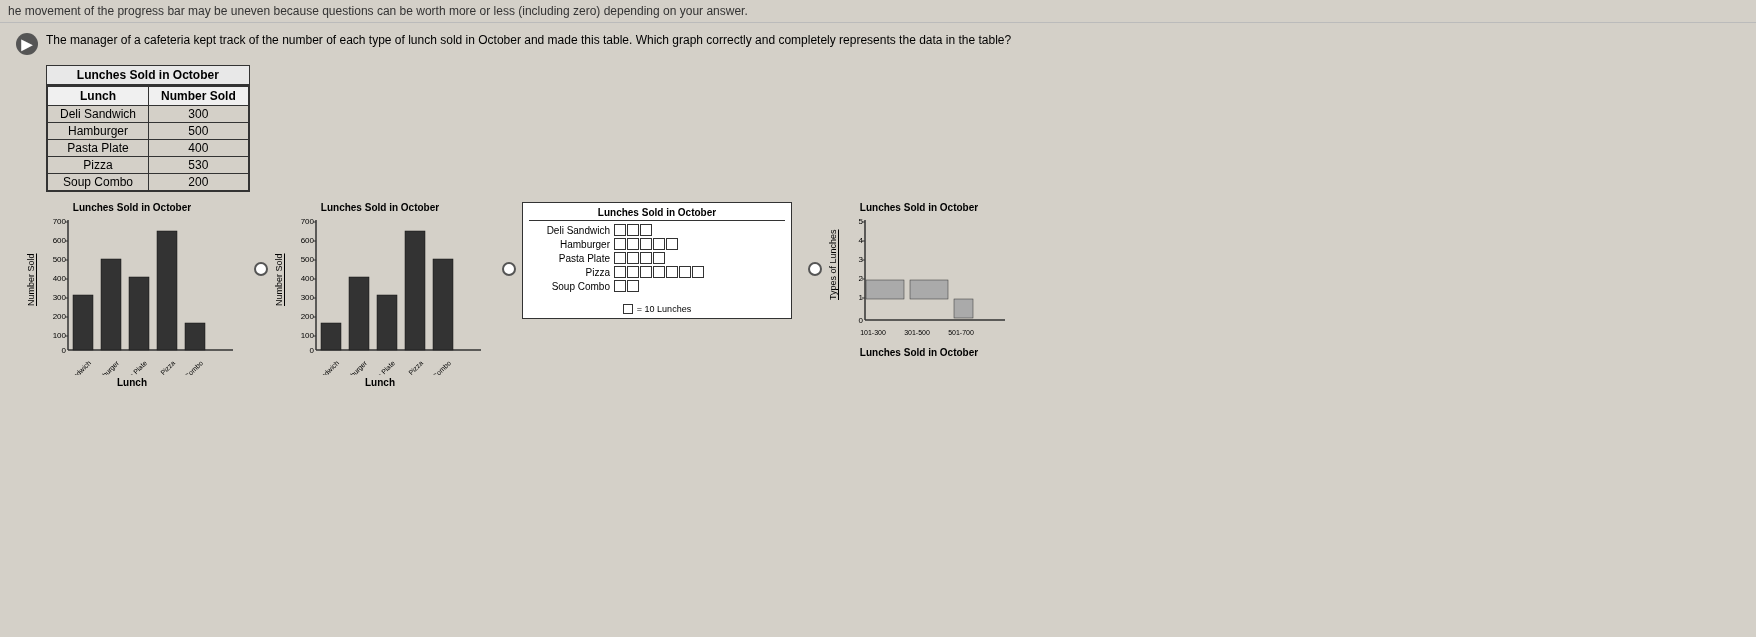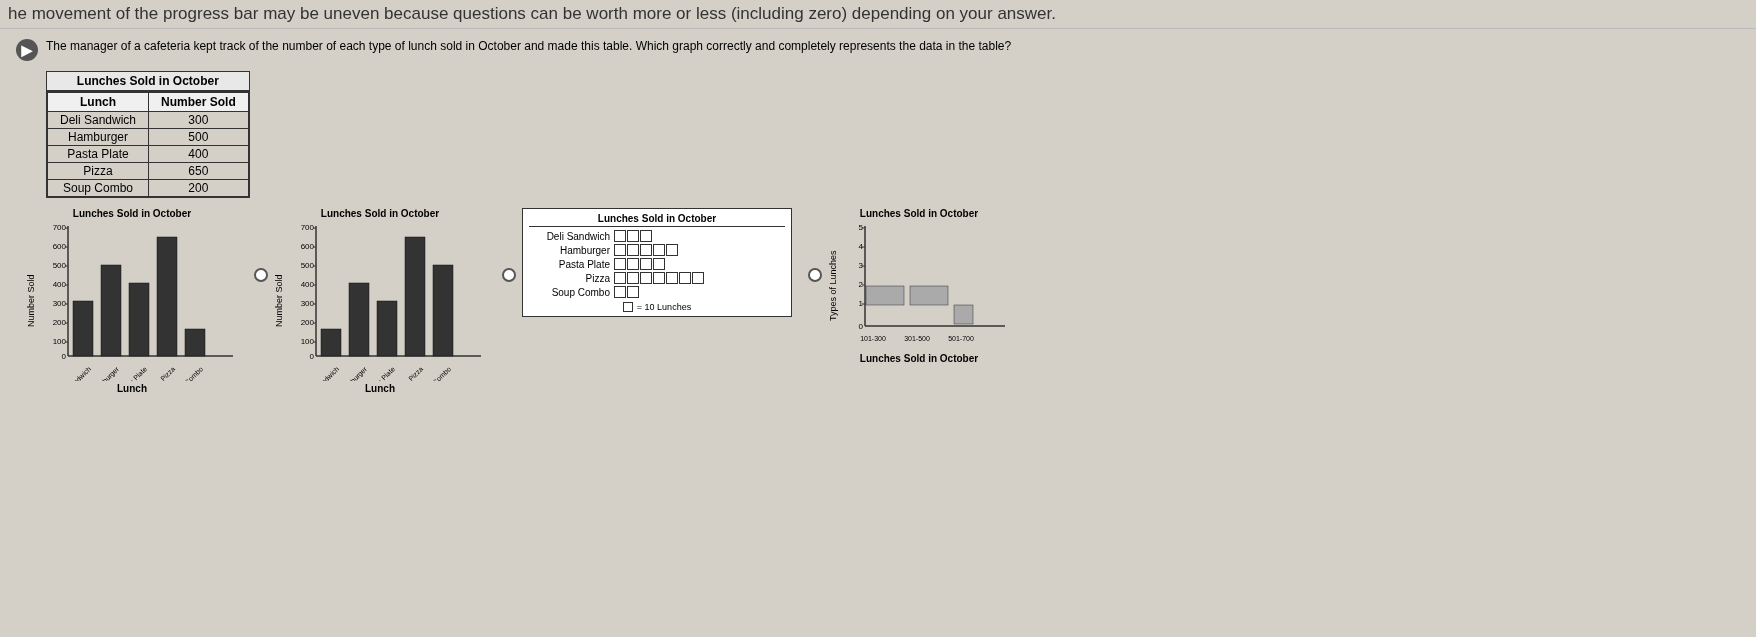--- a/index.html
+++ b/index.html
@@ -8,21 +8,21 @@
       font-family: Arial, sans-serif;
       font-size: 12px;
       color: #000;
       width: 1756px;
       min-height: 637px;
       overflow-x: hidden;
     }
     .top-bar {
       background: #d4d0c8;
       padding: 4px 8px;
-      font-size: 17px;
+      font-size: 12px;
       color: #333;
       border-bottom: 1px solid #bbb;
     }
     .main-content {
       padding: 8px 16px;
     }
     .question-row {
       display: flex;
       align-items: flex-start;
       margin-bottom: 10px;
@@ -106,21 +106,22 @@
       align-items: center;
     }
     .bar-chart-title {
       font-size: 10px;
       font-weight: bold;
       text-align: center;
       margin-bottom: 2px;
     }
     .bar-chart-wrapper {
       display: flex;
-      align-items: center;
+      align-items: flex-start;
+      text-decoration: underline;
     }
     .y-axis-label {
       writing-mode: vertical-rl;
       transform: rotate(180deg);
       font-size: 9px;
       margin-right: 2px;
       text-align: center;
       height: 130px;
     }
     .chart-x-label {
@@ -162,21 +163,21 @@
     }
     .picto-square {
       width: 12px;
       height: 12px;
       border: 1px solid #333;
       background: white;
     }
     .picto-legend {
       font-size: 9px;
       text-align: center;
-      margin-top: 4px;
+      margin-top: 12px;
       display: flex;
       align-items: center;
       justify-content: center;
       gap: 4px;
     }
     .legend-square {
       width: 10px;
       height: 10px;
       border: 1px solid #333;
       background: white;
@@ -239,21 +240,21 @@
           <tr>
             <td>Hamburger</td>
             <td>500</td>
           </tr>
           <tr>
             <td>Pasta Plate</td>
             <td>400</td>
           </tr>
           <tr>
             <td>Pizza</td>
-            <td>650</td>
+            <td>530</td>
           </tr>
           <tr>
             <td>Soup Combo</td>
             <td>200</td>
           </tr>
         </tbody>
     </table>
   </div>
 
   <div class="graphs-row">

